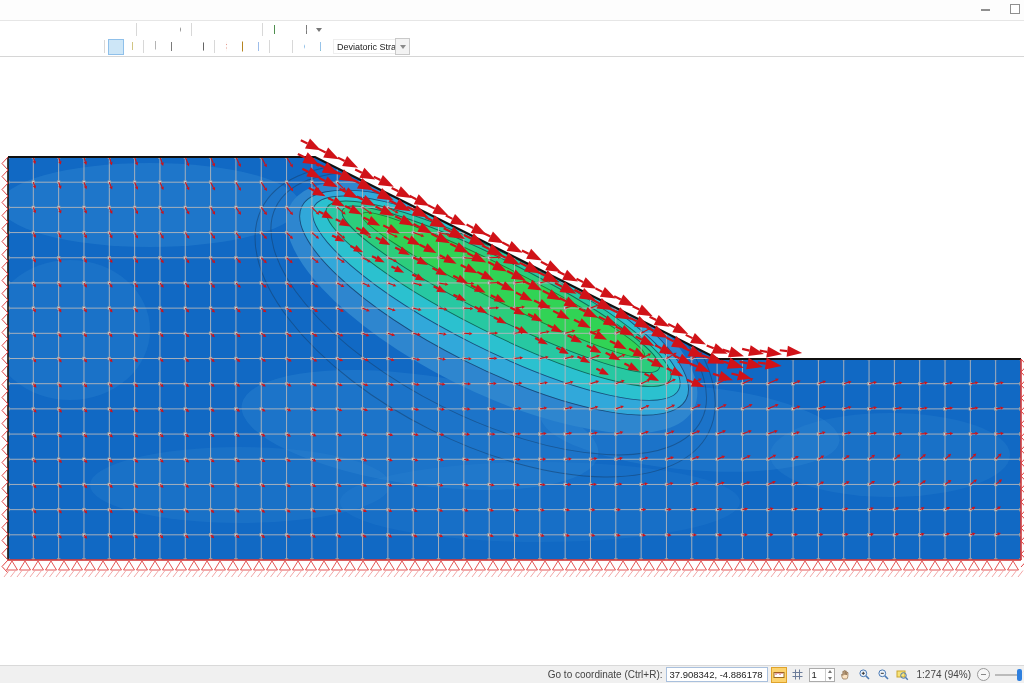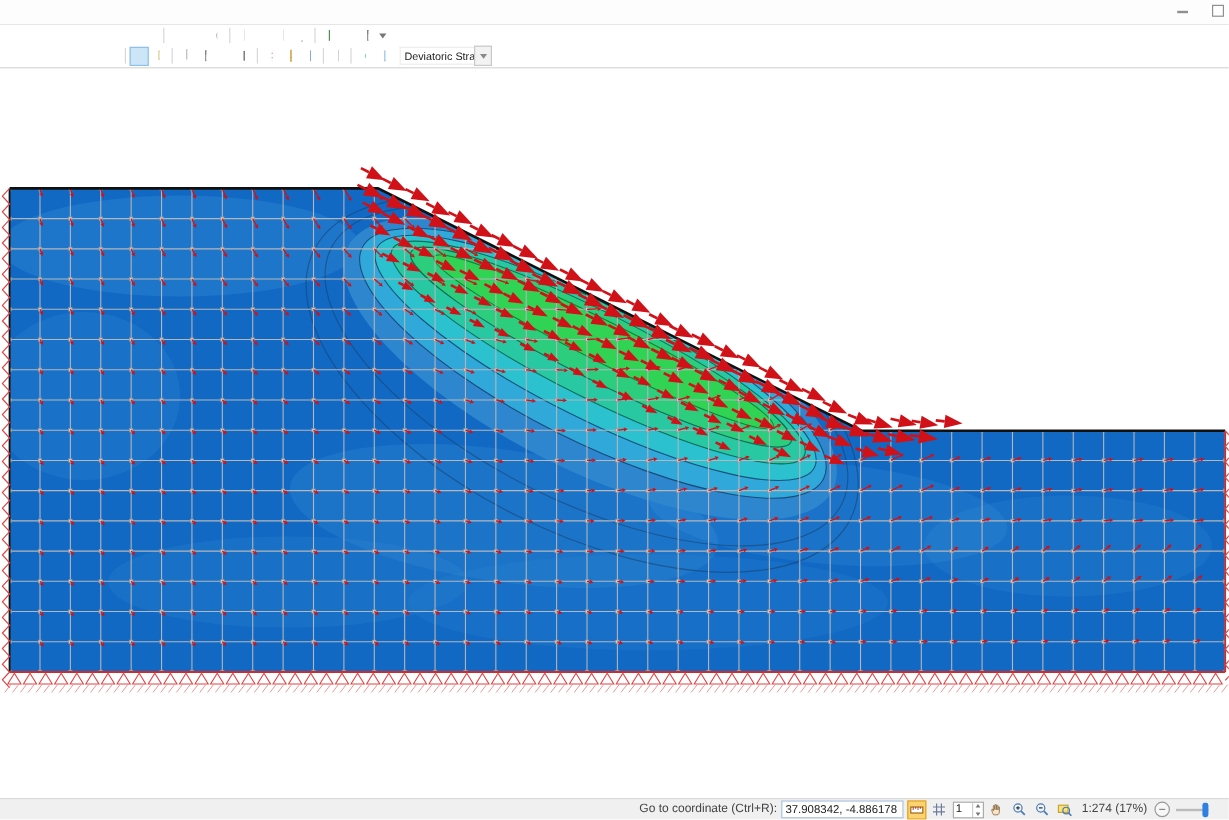--- a/index.html
+++ b/index.html
@@ -31,21 +31,21 @@
   .combo-btn{width:13px;height:15px;background:#f3f3f3;border:1px solid #c9c9c9;
              display:flex;align-items:center;justify-content:center}
   .combo-btn .caret-down{margin-left:0;border-top-color:#8a8a8a}
 
   
   svg.model{position:absolute;top:0;left:0;z-index:1}
 
   
   .statusbar{position:absolute;bottom:0;left:0;right:0;height:18px;background:#f0f0f0;
              border-top:1px solid #d9d9d9;display:flex;align-items:center;justify-content:flex-end;
-             gap:3px;padding-right:15px;box-sizing:border-box;z-index:6;font-size:10px;color:#333}
+             gap:3px;padding-right:0;box-sizing:border-box;z-index:6;font-size:10px;color:#333}
   .goto-label{white-space:nowrap;color:#444}
   .coord-input{width:94px;height:13px;font-size:9.5px;border:1px solid #a9c0dd;padding:0 3px;
                font-family:"Liberation Sans",sans-serif;color:#222;background:#fff}
   .sb-btn{height:16px;width:16px;display:flex;align-items:center;justify-content:center;
           border:1px solid transparent;box-sizing:border-box}
   .sb-btn.snap{background:#fcd36e;border-color:#dfa32b}
   .spinner{display:flex;align-items:stretch;border:1px solid #ababab;background:#fff;height:14px;box-sizing:border-box}
   .spin-val{width:13px;font-size:9.5px;padding-left:2px;line-height:12px;color:#222}
   .spin-arrows{display:flex;flex-direction:column;justify-content:space-between;border-left:1px solid #ccc;
                width:9px;padding:1px 0;box-sizing:border-box;align-items:center}
@@ -2334,18 +2334,18 @@
         <line x1="3.8" y1="5.3" x2="6.8" y2="5.3" stroke="#333"></line>
       </svg>
   </span>
   <span class="sb-btn">
     <svg width="13" height="13">
         <rect x="1" y="3" width="8" height="6" fill="#f7e37a" stroke="#c9a52f"></rect>
         <circle cx="7.5" cy="7.5" r="2.8" fill="none" stroke="#4a7ab5"></circle>
         <line x1="9.6" y1="9.6" x2="11.8" y2="11.8" stroke="#4a7ab5" stroke-width="1.4"></line>
       </svg>
   </span>
-  <span class="scale-text">1:274 (17%)</span>
+  <span class="scale-text">1:274 (94%)</span>
   <span class="zoom-minus"></span>
   <span class="slider-track">
     <span class="slider-handle"></span>
   </span>
 </div>
 
 </body></html>

